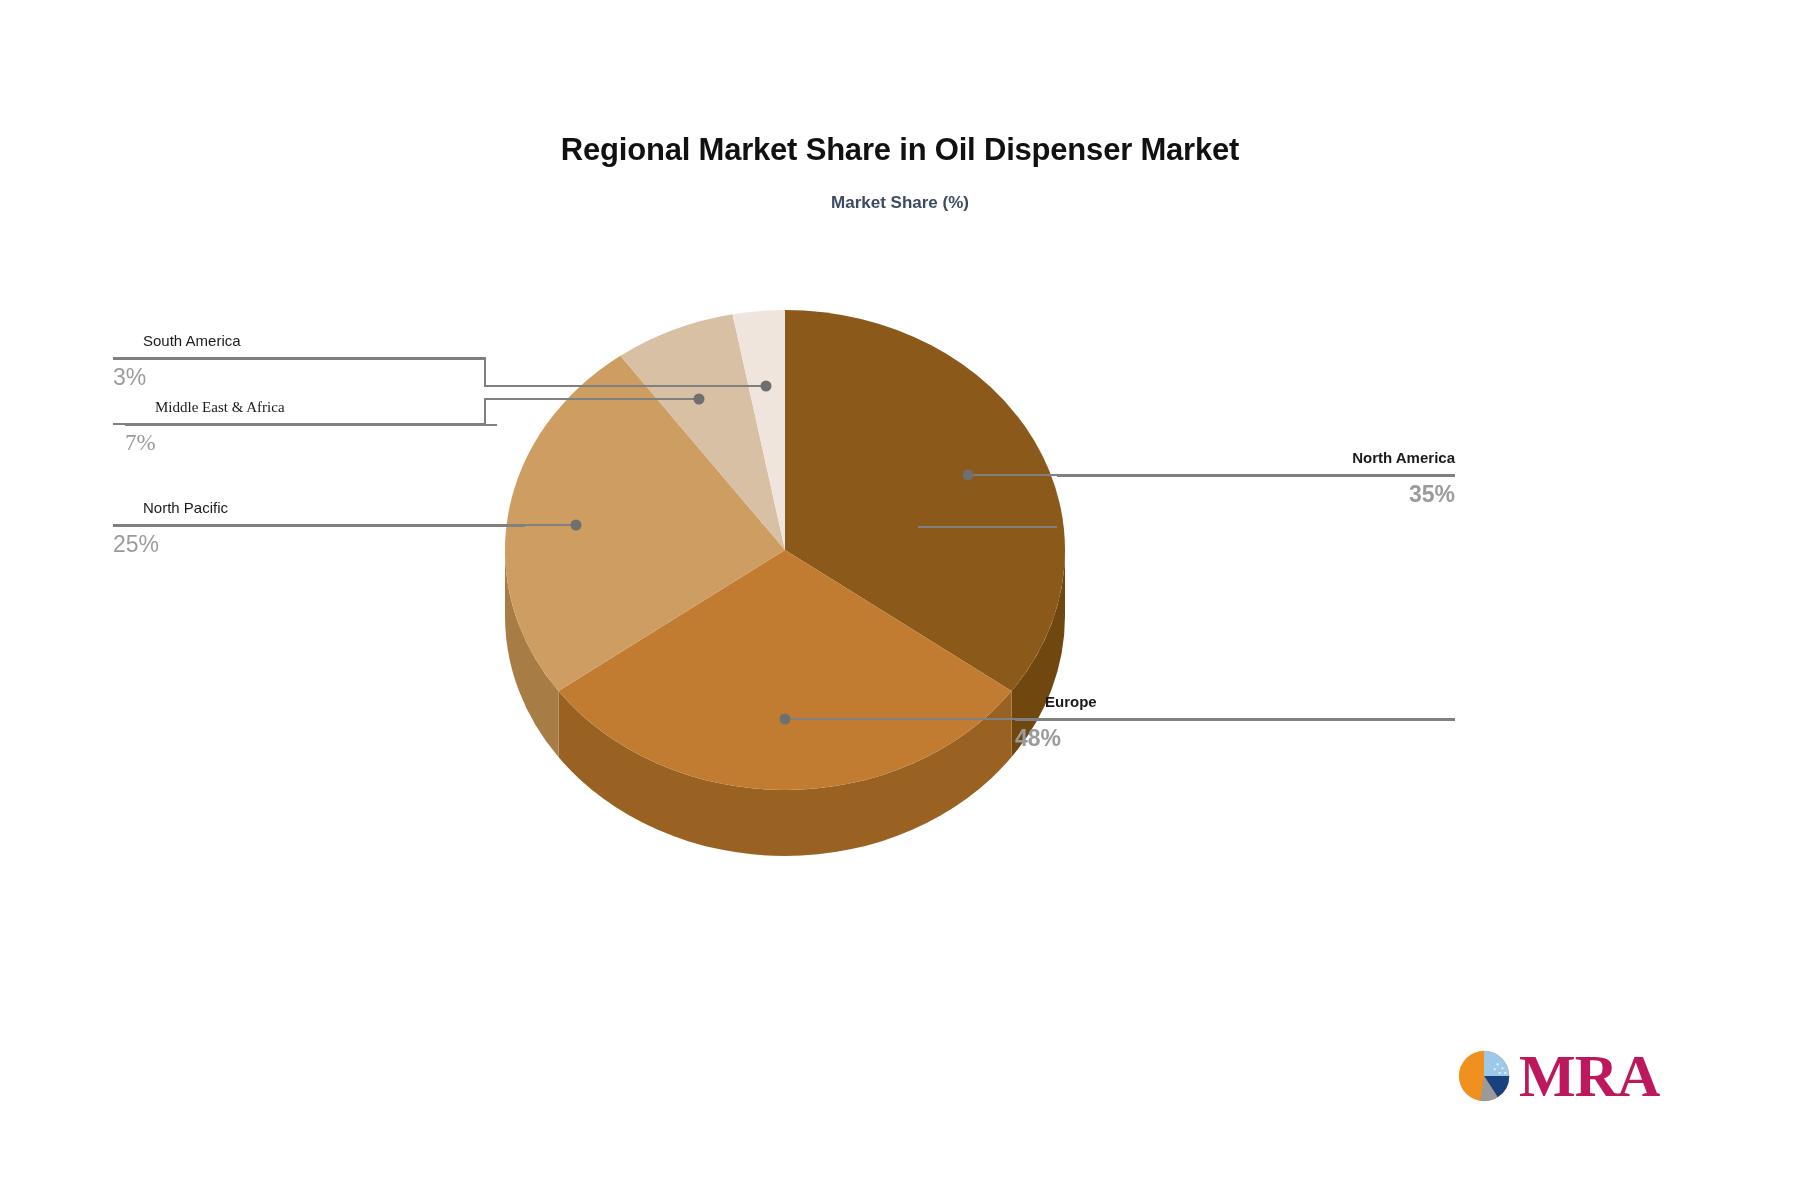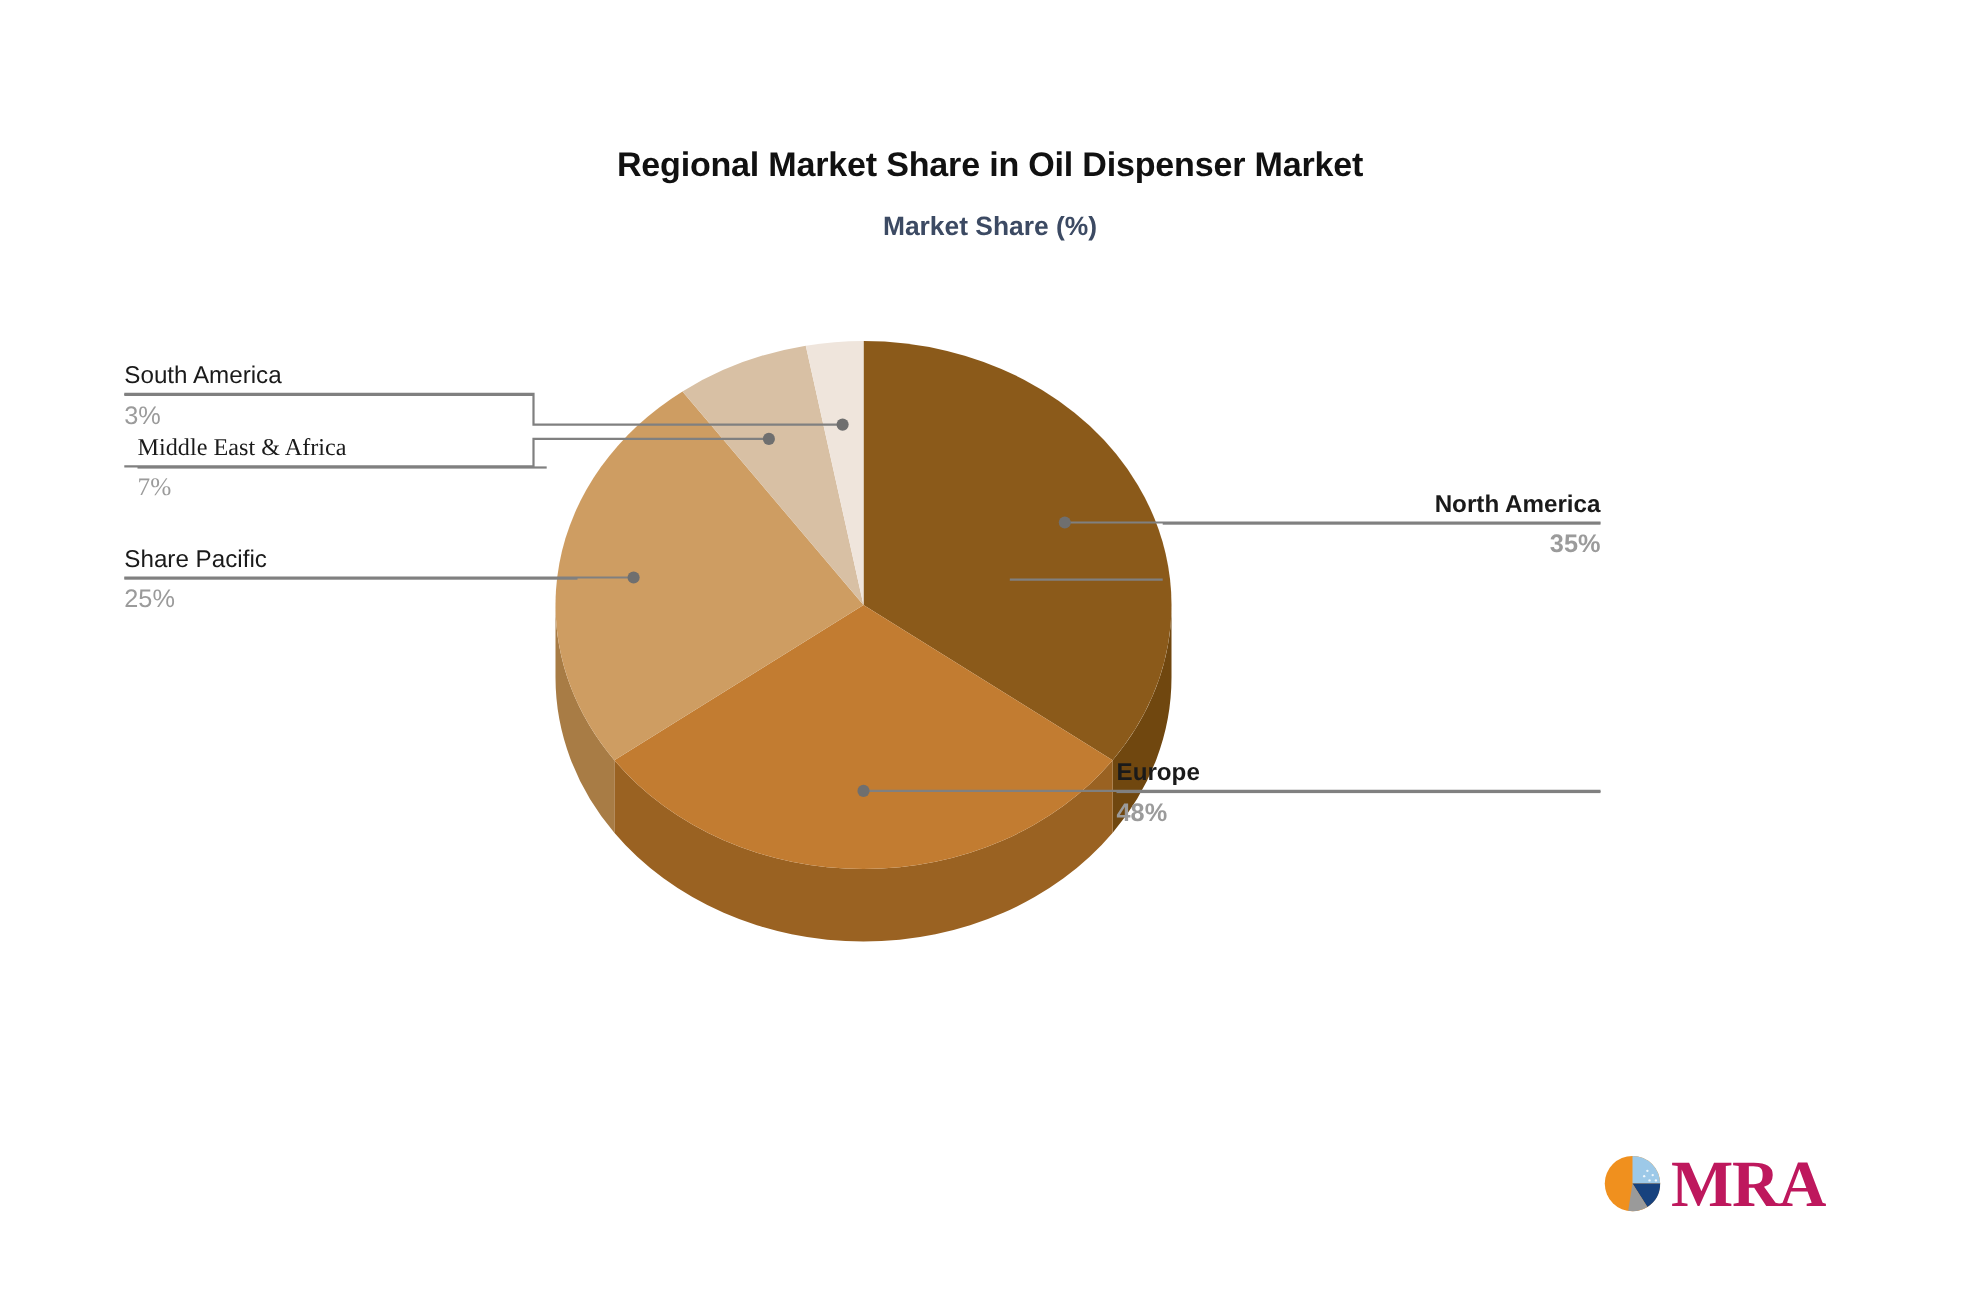--- a/index.html
+++ b/index.html
@@ -19,35 +19,35 @@
   #chart-title {
     position:absolute; top:132px; left:0; width:1800px;
     text-align:center;
     font-size:31px; font-weight:bold;
     color:#111111;
     letter-spacing:-0.2px;
   }
   #chart-subtitle {
     position:absolute; top:193px; left:0; width:1800px;
     text-align:center;
-    font-size:24px; font-weight:bold;
+    font-size:17px; font-weight:bold;
     color:#3c4a63;
   }
 
   
   #pie-svg {
     position:absolute; left:0; top:0;
     width:1800px; height:1196px;
   }
 
   
   .callout { position:absolute; }
   .callout .cl-name {
-    font-size:22px; color:#1a1a1a;
-    white-space:nowrap; line-height:30px;
+    font-size:15px; color:#1a1a1a;
+    white-space:nowrap; line-height:30px;margin-left:30px;
   }
   .callout .cl-rule {
     height:2px; background:#808080; margin:2px 0 0 0;
   }
   .callout .cl-value {
     font-size:23px; color:#9b9b9b;
     white-space:nowrap; line-height:34px;
   }
   .callout.right { text-align:right;font-weight:bold; }
   .callout.left  { text-align:left; }
@@ -128,21 +128,21 @@
     <div class="cl-value">3%</div>
   </div>
 
   <div class="callout left" id="callout-middle-east">
     <div class="cl-name">Middle East &amp; Africa</div>
     <div class="cl-rule"></div>
     <div class="cl-value">7%</div>
   </div>
 
   <div class="callout left" id="callout-asia-pacific">
-    <div class="cl-name">Share Pacific</div>
+    <div class="cl-name">North Pacific</div>
     <div class="cl-rule"></div>
     <div class="cl-value">25%</div>
   </div>
 
   <div class="callout right" id="callout-north-america">
     <div class="cl-name">North America</div>
     <div class="cl-rule"></div>
     <div class="cl-value">35%</div>
   </div>
 

